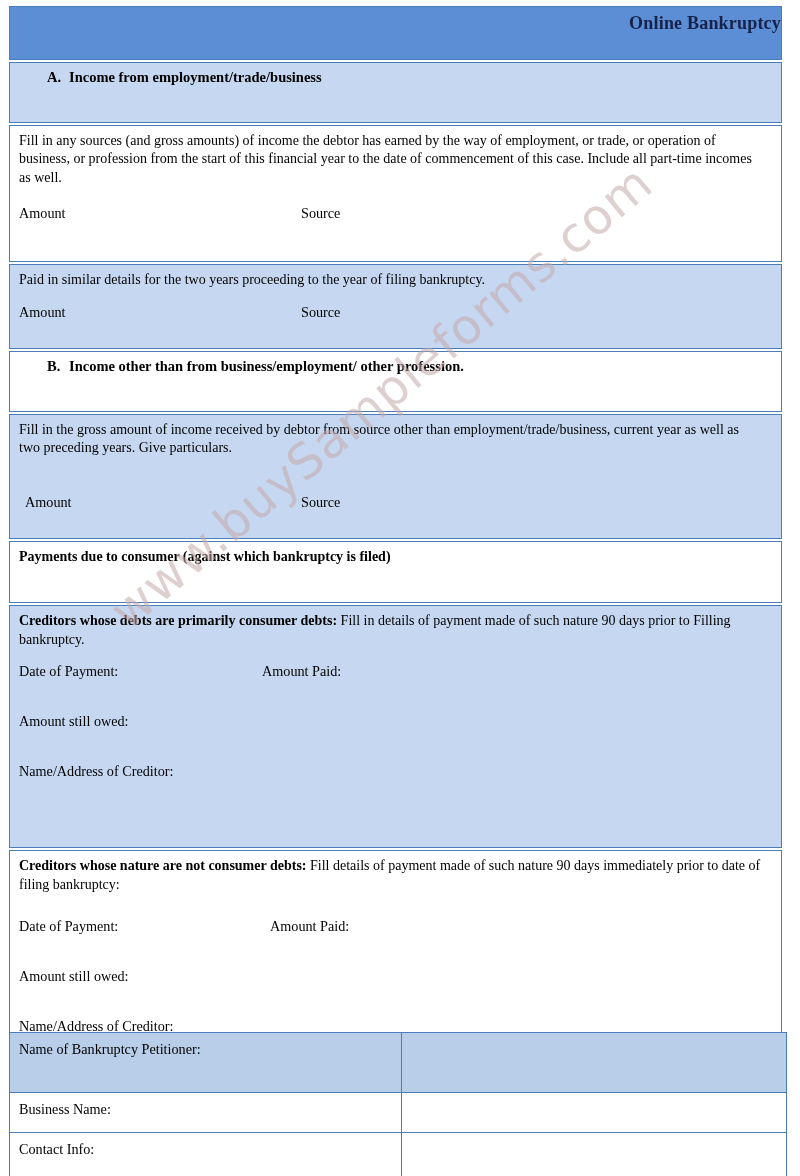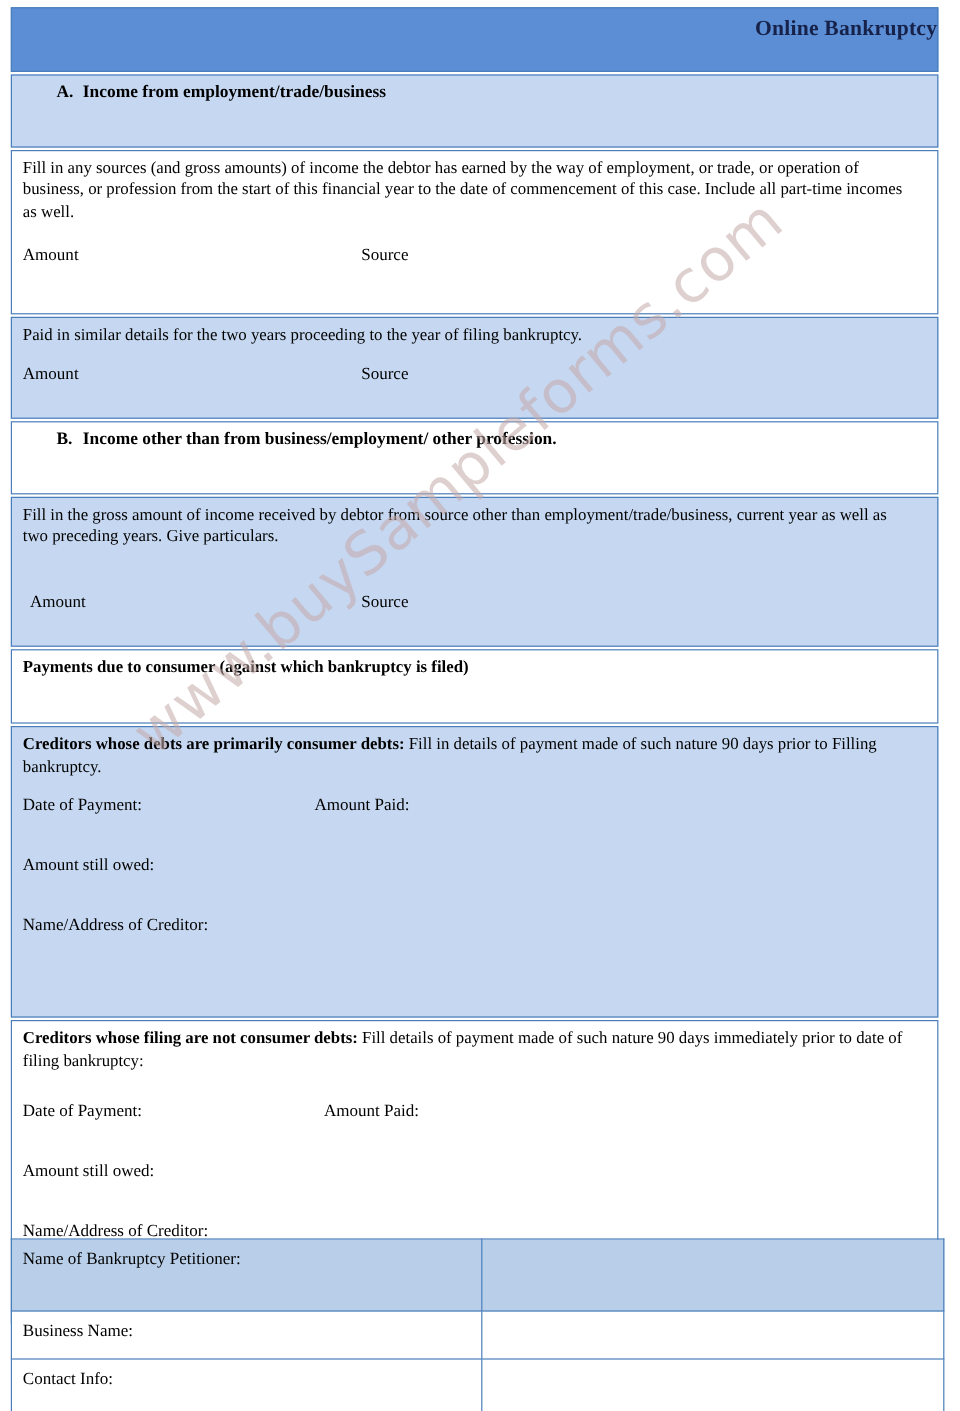--- a/index.html
+++ b/index.html
@@ -238,21 +238,21 @@
         <span class="col1">Name/Address of Creditor:</span>
       </div>
       <div class="spacer-44"></div>
       <div class="spacer-14"></div>
     </div>
   </div>
 
   <div class="band white">
     <div class="pad">
       <div class="para">
-        <span class="lead">Creditors whose filing are not consumer debts:</span><span> Fill details of payment made of such nature 90 days immediately prior to date of filing bankruptcy:</span>
+        <span class="lead">Creditors whose nature are not consumer debts:</span><span> Fill details of payment made of such nature 90 days immediately prior to date of filing bankruptcy:</span>
       </div>
       <div class="spacer-24"></div>
       <div class="fieldrow">
         <span class="col1">Date of Payment:</span>
         <span class="col2b" style="left:251px;">Amount Paid:</span>
       </div>
       <div class="spacer-30"></div>
       <div class="fieldrow">
         <span class="col1">Amount still owed:</span>
       </div>

